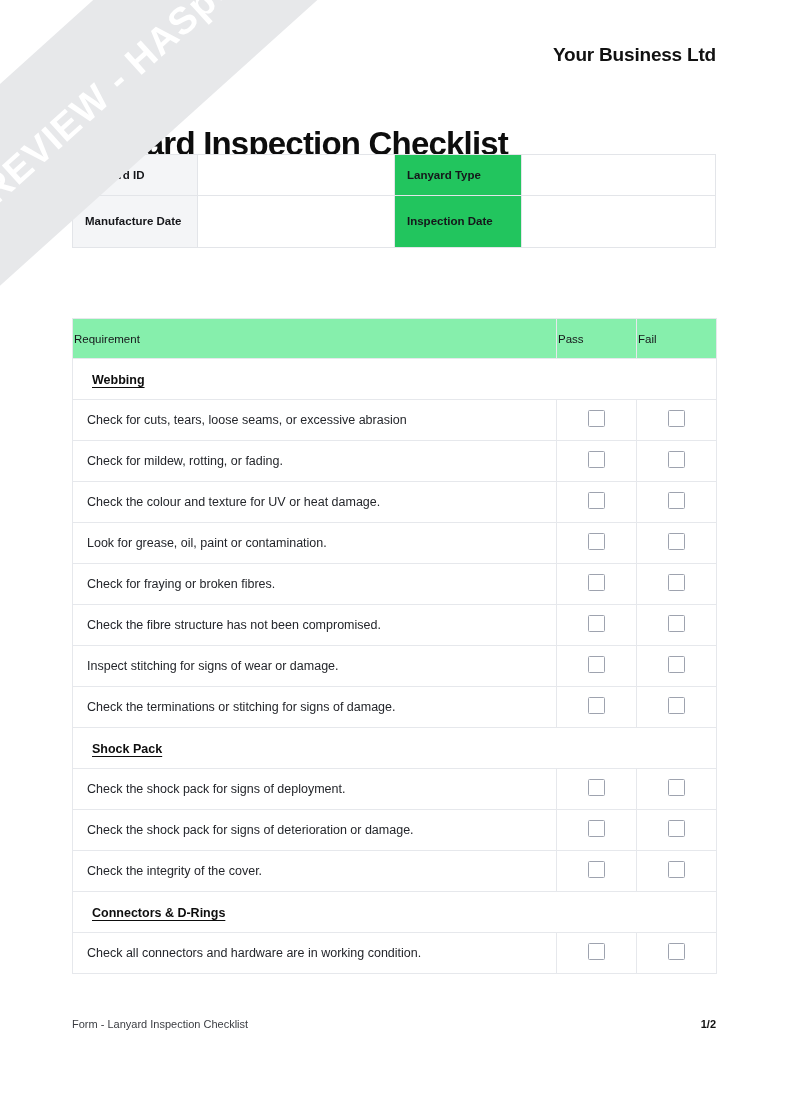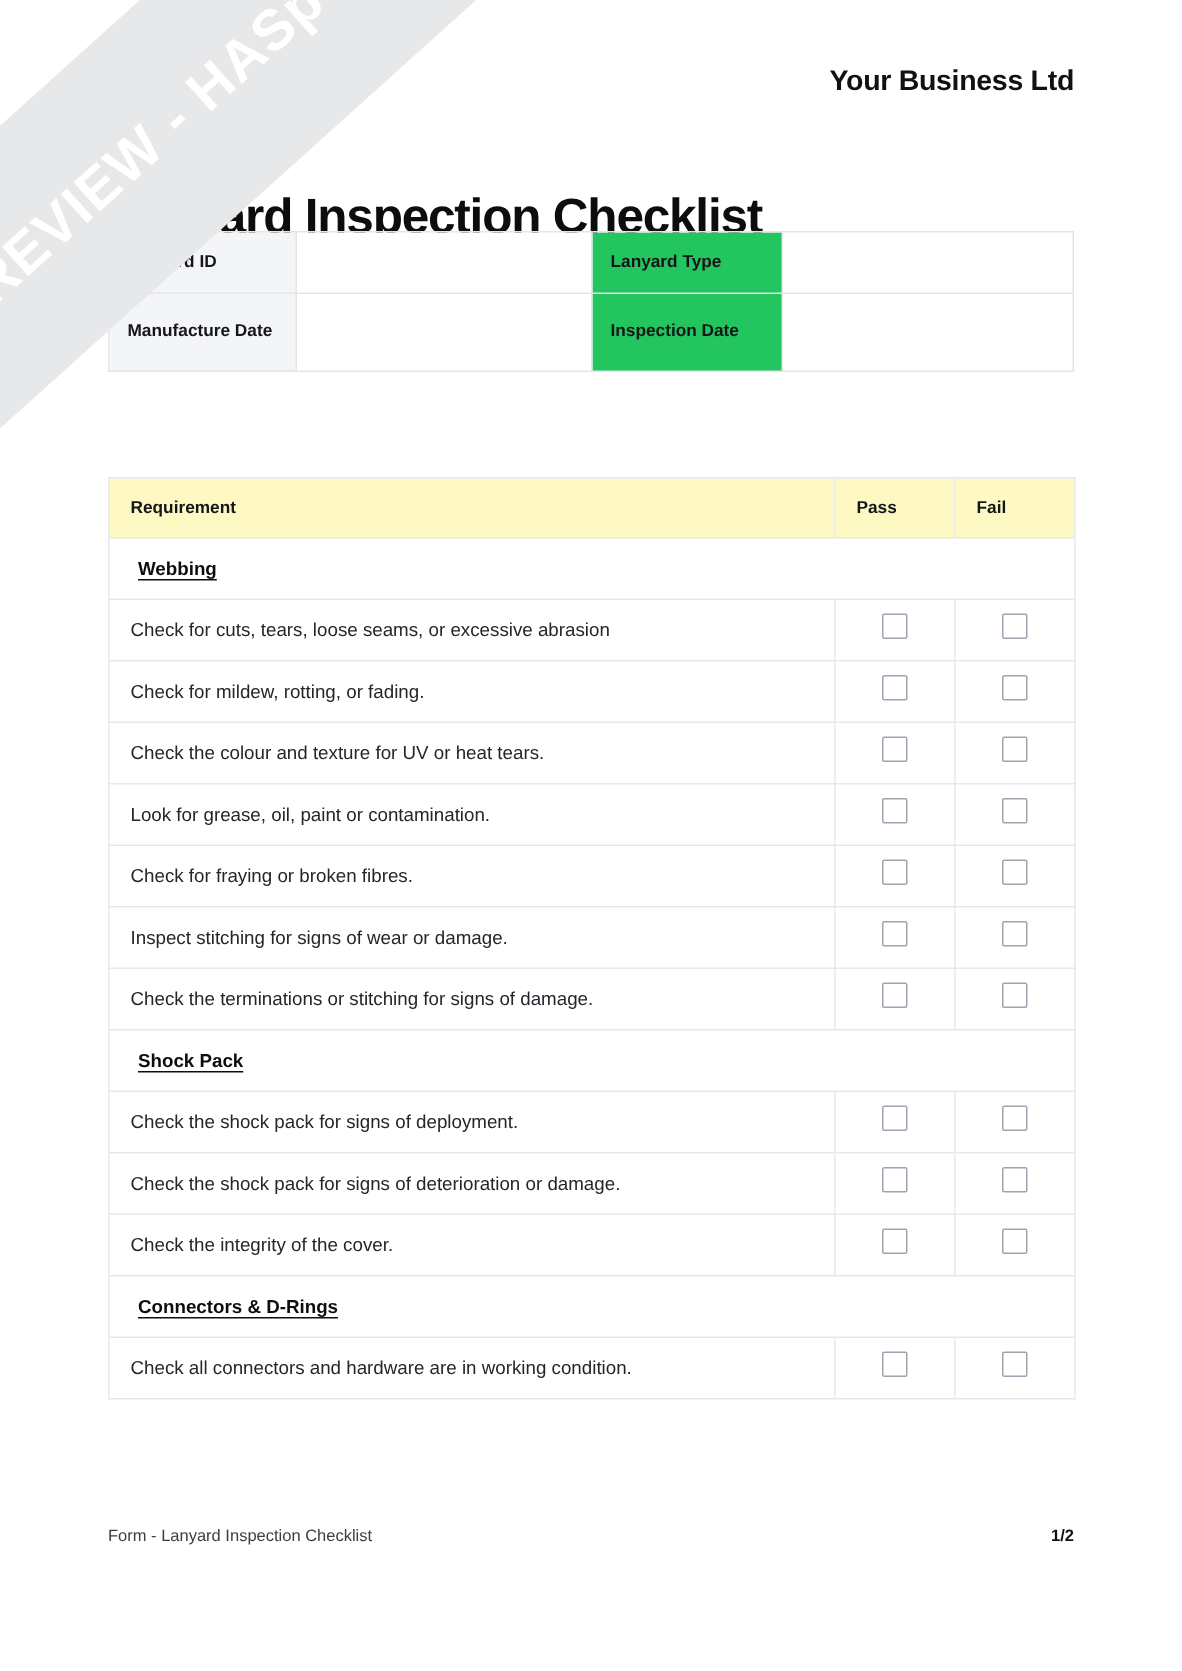--- a/index.html
+++ b/index.html
@@ -105,27 +105,27 @@
     top: 318px;
     width: 644px;
     border-collapse: collapse;
     table-layout: fixed;
   }
   .check-table th, .check-table td {
     border: 1px solid #e6e8ec;
     box-sizing: border-box;
   }
   .check-table thead th {
-    background: #fef9c3;
+    background: #86efac;
     height: 40px;
     font-size: 11.5px;
-    font-weight: bold;
+    font-weight: normal;
     color: #15161a;
     text-align: left;
-    padding: 0 14px;
+    padding: 0 1px;
   }
   th.col-req { width: 484px; }
   th.col-pass, th.col-fail { width: 80px; text-align: center; padding: 0; }
 
   .check-table td.req {
     height: 41px;
     padding: 0 14px;
     font-size: 12.5px;
     color: #24262b;
     vertical-align: middle;
@@ -241,31 +241,36 @@
             <td class="req">Check for cuts, tears, loose seams, or excessive abrasion</td>
             <td class="box-cell"><span class="checkbox"></span></td>
             <td class="box-cell"><span class="checkbox"></span></td>
           </tr>
           <tr>
             <td class="req">Check for mildew, rotting, or fading.</td>
             <td class="box-cell"><span class="checkbox"></span></td>
             <td class="box-cell"><span class="checkbox"></span></td>
           </tr>
           <tr>
-            <td class="req">Check the colour and texture for UV or heat tears.</td>
+            <td class="req">Check the colour and texture for UV or heat damage.</td>
             <td class="box-cell"><span class="checkbox"></span></td>
             <td class="box-cell"><span class="checkbox"></span></td>
           </tr>
           <tr>
             <td class="req">Look for grease, oil, paint or contamination.</td>
             <td class="box-cell"><span class="checkbox"></span></td>
             <td class="box-cell"><span class="checkbox"></span></td>
           </tr>
           <tr>
             <td class="req">Check for fraying or broken fibres.</td>
+            <td class="box-cell"><span class="checkbox"></span></td>
+            <td class="box-cell"><span class="checkbox"></span></td>
+          </tr>
+          <tr>
+            <td class="req">Check the fibre structure has not been compromised.</td>
             <td class="box-cell"><span class="checkbox"></span></td>
             <td class="box-cell"><span class="checkbox"></span></td>
           </tr>
           <tr>
             <td class="req">Inspect stitching for signs of wear or damage.</td>
             <td class="box-cell"><span class="checkbox"></span></td>
             <td class="box-cell"><span class="checkbox"></span></td>
           </tr>
           <tr>
             <td class="req">Check the terminations or stitching for signs of damage.</td>

